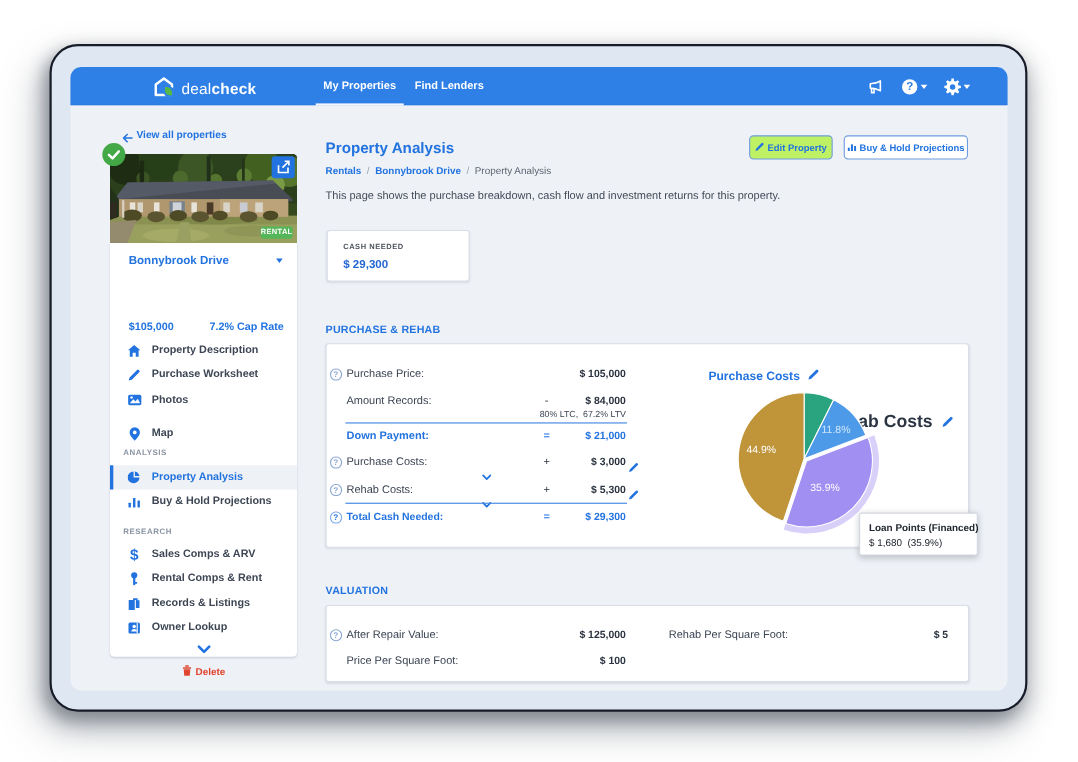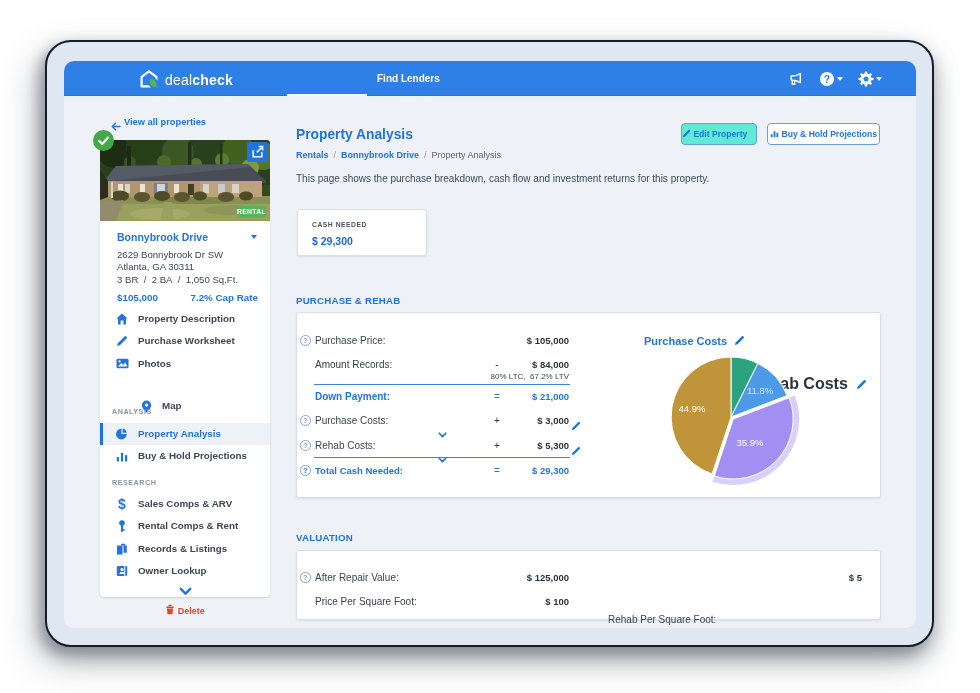--- a/index.html
+++ b/index.html
@@ -28,20 +28,21 @@
   <div class="abs" id="topbar"></div>
 
   <div class="abs" style="left:140px;top:70px;width:18px;height:18px;">
     <svg width="18" height="18" viewBox="0 0 18 18">
       <path d="M9 1.4 L16.4 6.9 L16.4 16.4 L1.6 16.4 L1.6 6.9 Z" fill="none" stroke="#ffffff" stroke-width="2.2" stroke-linejoin="round"></path>
       <circle cx="13.8" cy="13.6" r="5" fill="#2e7fe6"></circle>
       <path d="M10 9.2 C13.8 8.8 16.8 10.8 16.5 16.7 C10.8 17.3 9.4 14.2 10 9.2 Z" fill="#56b947"></path>
     </svg>
   </div>
   <div class="abs" style="left:165px;top:71.5px;font-size:14px;color:#fff;letter-spacing:0.2px;">deal<b>check</b></div>
+  <div class="abs" style="left:287px;top:61px;width:80px;height:35px;color:#fff;font-size:10px;font-weight:bold;text-align:center;line-height:35px;">My Properties</div>
   <div class="abs" style="left:287px;top:93.5px;width:80px;height:2.5px;background:rgba(255,255,255,0.95);"></div>
   <div class="abs" style="left:377px;top:61px;width:60px;white-space:nowrap;height:35px;color:#fff;font-size:10px;font-weight:bold;text-align:left;line-height:35px;">Find Lenders</div>
 
   <div class="abs" style="left:788px;top:72px;">
     <svg width="14" height="14" viewBox="0 0 14 14">
         <path d="M12.3 1.6 L12.3 10.6 L8.3 8.8 L3.2 8.1 L3.2 4.1 L8.3 3.4 Z" fill="none" stroke="#fff" stroke-width="1.5" stroke-linejoin="round"></path>
         <path d="M4.3 8.3 L4.3 12.2 L6.6 12.2 L6.6 8.6" fill="none" stroke="#fff" stroke-width="1.4"></path>
       </svg>
   </div>
   <div class="abs" style="left:820px;top:72px;width:14px;height:14px;border-radius:50%;background:#fff;color:#2e7fe6;font-size:10.5px;font-weight:bold;text-align:center;line-height:14px;">?</div>
@@ -122,21 +123,20 @@
   <div class="abs" style="left:93px;top:130px;width:21px;height:21px;border-radius:50%;background:#43a846;">
     <svg width="21" height="21" viewBox="0 0 21 21">
         <path d="M6 10.8 L9.3 14 L15 7.6" fill="none" stroke="#fff" stroke-width="2.2" stroke-linecap="round" stroke-linejoin="round"></path>
       </svg>
   </div>
 
   <div class="abs" style="left:100px;top:221px;width:170px;height:376px;background:#fff;border-radius:0 0 4px 4px;box-shadow:0 1px 2px rgba(40,50,70,0.18);"></div>
 
   <div class="abs" style="left:117px;top:230.5px;font-size:10.5px;font-weight:bold;color:#2273df;">Bonnybrook Drive</div>
   <div class="abs" style="left:251px;top:234.5px;width:0;height:0;border-left:3.5px solid transparent;border-right:3.5px solid transparent;border-top:4.5px solid #2273df;"></div>
-  <div class="abs" style="color:#3d4654;left:117px;top:248.5px;font-size:9.6px;line-height:12.8px;">2629 Bonnybrook Dr SW<br>Atlanta, GA 30311<br>3 BR&nbsp; /&nbsp; 2 BA&nbsp; /&nbsp; 1,050 Sq.Ft.</div>
   <div class="abs" style="left:117px;top:291.5px;font-size:9.8px;font-weight:bold;color:#2273df;">$105,000</div>
   <div class="abs" style="left:117px;top:291.5px;width:141px;text-align:right;font-size:9.8px;font-weight:bold;color:#2273df;">7.2% Cap Rate</div>
 
   <div class="abs" style="left:100px;top:423px;width:170px;height:22px;background:#eef1f5;"></div>
   <div class="abs" style="left:100px;top:423px;width:3px;height:22px;background:#2273df;"></div>
 
   <div class="abs mi" style="top:313px;"><span class="mic">
     <svg width="12" height="12" viewBox="0 0 12 12">
           <path d="M6 0.6 L11.6 5.4 L10 5.4 L10 11.4 L7.4 11.4 L7.4 7.6 L4.6 7.6 L4.6 11.4 L2 11.4 L2 5.4 L0.4 5.4 Z" fill="#2273df"></path>
         </svg>
@@ -146,21 +146,21 @@
           <path d="M1 11 L1.8 8.2 L8.6 1.4 A1.1 1.1 0 0 1 10.2 1.4 L10.6 1.8 A1.1 1.1 0 0 1 10.6 3.4 L3.8 10.2 Z" fill="#2273df"></path>
         </svg>
     </span>Purchase Worksheet</div>
   <div class="abs mi" style="top:358px;"><span class="mic">
     <svg width="13" height="11" viewBox="0 0 13 11">
           <rect x="0.5" y="0.8" width="12" height="9.5" rx="1.4" fill="#2273df"></rect>
           <circle cx="3.6" cy="3.4" r="1.1" fill="#fff"></circle>
           <path d="M2 8.6 L5.2 5 L7.2 7 L9.2 4.4 L11.4 8.6 Z" fill="#fff"></path>
         </svg>
     </span>Photos</div>
-  <div class="abs mi" style="top:400px;margin-left:24px;"><span class="mic">
+  <div class="abs mi" style="top:388px;"><span class="mic">
     <svg width="11" height="13" viewBox="0 0 11 13">
           <path d="M5.5 0.5 A4.7 4.7 0 0 1 10.2 5.2 C10.2 8.2 5.5 12.6 5.5 12.6 C5.5 12.6 0.8 8.2 0.8 5.2 A4.7 4.7 0 0 1 5.5 0.5 Z" fill="#2273df"></path>
           <circle cx="5.5" cy="5.1" r="1.7" fill="#fff"></circle>
         </svg>
     </span>Map</div>
 
   <div class="abs" style="left:112px;top:407px;font-size:7.2px;font-weight:bold;color:#8a94a2;letter-spacing:0.5px;">ANALYSIS</div>
 
   <div class="abs mi" style="top:428px;color:#2273df;"><span class="mic">
     <svg width="12" height="12" viewBox="0 0 12 12">
@@ -207,21 +207,21 @@
   <div class="abs" style="left:179px;top:582px;">
     <svg width="13" height="9" viewBox="0 0 13 9">
         <path d="M1.8 1.8 L6.5 6.6 L11.2 1.8" fill="none" stroke="#2273df" stroke-width="2.4" stroke-linecap="round" stroke-linejoin="round"></path>
       </svg>
   </div>
 
   <div class="abs" style="left:296px;top:127px;font-size:13.8px;font-weight:bold;color:#2273df;">Property Analysis</div>
   <div class="abs" style="left:296px;top:150px;font-size:9px;font-weight:bold;color:#2273df;">Rentals <span style="color:#9aa3b0;font-weight:normal;">&nbsp;/&nbsp;</span> Bonnybrook Drive <span style="color:#9aa3b0;font-weight:normal;">&nbsp;/&nbsp;</span> <span style="color:#5b6572;font-weight:normal;">Property Analysis</span></div>
   <div class="abs" style="left:296px;top:173px;font-size:10px;color:#414b59;">This page shows the purchase breakdown, cash flow and investment returns for this property.</div>
 
-  <div class="abs" style="left:681px;top:123px;width:76px;height:22px;background:#5eead4;border:1px solid #6d9ce0;border-radius:4px;color:#2273df;font-size:8.6px;font-weight:bold;line-height:20px;white-space:nowrap;">
+  <div class="abs" style="left:681px;top:123px;width:76px;height:22px;background:#bef264;border:1px solid #6d9ce0;border-radius:4px;color:#2273df;font-size:8.6px;font-weight:bold;text-align:center;line-height:20px;white-space:nowrap;">
     <svg width="9" height="9" viewBox="0 0 12 12" style="vertical-align:-1px;">
         <path d="M1 11 L1.8 8.2 L8.6 1.4 A1.1 1.1 0 0 1 10.2 1.4 L10.6 1.8 A1.1 1.1 0 0 1 10.6 3.4 L3.8 10.2 Z" fill="#2273df"></path>
       </svg>
     Edit Property</div>
   <div class="abs" style="left:767px;top:123px;width:113px;height:22px;background:#fff;border:1px solid #6d9ce0;border-radius:4px;color:#2273df;font-size:8.6px;font-weight:bold;text-align:center;line-height:20px;white-space:nowrap;">
     <svg width="9" height="9" viewBox="0 0 12 12" style="vertical-align:-1px;">
         <g fill="#2273df">
           <rect x="1" y="7" width="2.4" height="4"></rect>
           <rect x="4.8" y="3" width="2.4" height="8"></rect>
           <rect x="8.6" y="5" width="2.4" height="6"></rect>
@@ -297,28 +297,32 @@
       <path d="M731.0,417.0 L731.0,357.0 A60.0,60.0 0 0 1 757.9,363.4 Z" fill="#2aa47e" stroke="#fff" stroke-width="1"></path>
       <path d="M731.0,417.0 L757.9,363.4 A60.0,60.0 0 0 1 787.1,395.6 Z" fill="#4d9be8" stroke="#fff" stroke-width="1"></path>
       <path d="M733.2,419.1 L789.2,397.7 A60.0,60.0 0 0 1 714.3,476.0 Z" fill="#a18ff2" stroke="#fff" stroke-width="1"></path>
       <path d="M731.0,417.0 L712.1,473.9 A60.0,60.0 0 0 1 731.0,357.0 Z" fill="#c0953a" stroke="#fff" stroke-width="1"></path>
       <text x="692" y="412" font-size="9.5" fill="#ffffff" text-anchor="middle" font-family="Liberation Sans">44.9%</text>
       <text x="750" y="446" font-size="9.5" fill="#ffffff" text-anchor="middle" font-family="Liberation Sans">35.9%</text>
       <text x="760" y="394" font-size="9.5" fill="#cfe6fa" text-anchor="middle" font-family="Liberation Sans">11.8%</text>
     </svg>
   </div>
 
+  <div class="abs" style="left:781px;top:465.5px;width:108px;height:39.5px;white-space:nowrap;background:#fff;border:1px solid #d3d7de;border-radius:2px;box-shadow:0 2px 6px rgba(30,40,60,0.25);padding:8px 8px;">
+    <div style="font-size:9px;font-weight:bold;color:#20262f;">Loan Points (Financed)</div>
+    <div style="font-size:9px;color:#20262f;margin-top:3.5px;">$ 1,680&nbsp; (35.9%)</div>
+  </div>
 
   <div class="abs" style="left:296px;top:532px;font-size:9.7px;font-weight:bold;color:#2273df;letter-spacing:0.2px;">VALUATION</div>
   <div class="abs" style="left:296px;top:550px;width:585px;height:70px;background:#fff;border:1px solid #d9dee8;border-radius:3px;box-shadow:0 1px 2px rgba(40,50,70,0.10);"></div>
   <div id="vtable">
     <div class="abs qm" style="left:300px;top:572px;">?</div>
     <div class="abs trow" style="left:315px;top:572px;">After Repair Value:</div>
     <div class="abs tval" style="top:572px;">$ 125,000</div>
-    <div class="abs trow" style="left:608px;top:572px;margin-top:42px;">Rehab Per Square Foot:</div>
+    <div class="abs trow" style="left:608px;top:572px;">Rehab Per Square Foot:</div>
     <div class="abs" style="left:712px;top:572px;width:150px;text-align:right;font-size:9.5px;font-weight:bold;color:#2a333f;">$ 5</div>
     <div class="abs trow" style="left:315px;top:596px;">Price Per Square Foot:</div>
     <div class="abs tval" style="top:596px;">$ 100</div>
   </div>
 
   <div class="abs" style="left:100px;top:604px;width:170px;text-align:center;color:#e0452e;font-size:9px;font-weight:bold;">
     <svg width="10" height="11" viewBox="0 0 12 13" style="vertical-align:-1px;">
         <g fill="#e0452e">
           <rect x="1.5" y="3" width="9" height="1.6" rx="0.5"></rect>
           <rect x="4" y="0.8" width="4" height="1.6" rx="0.5"></rect>

